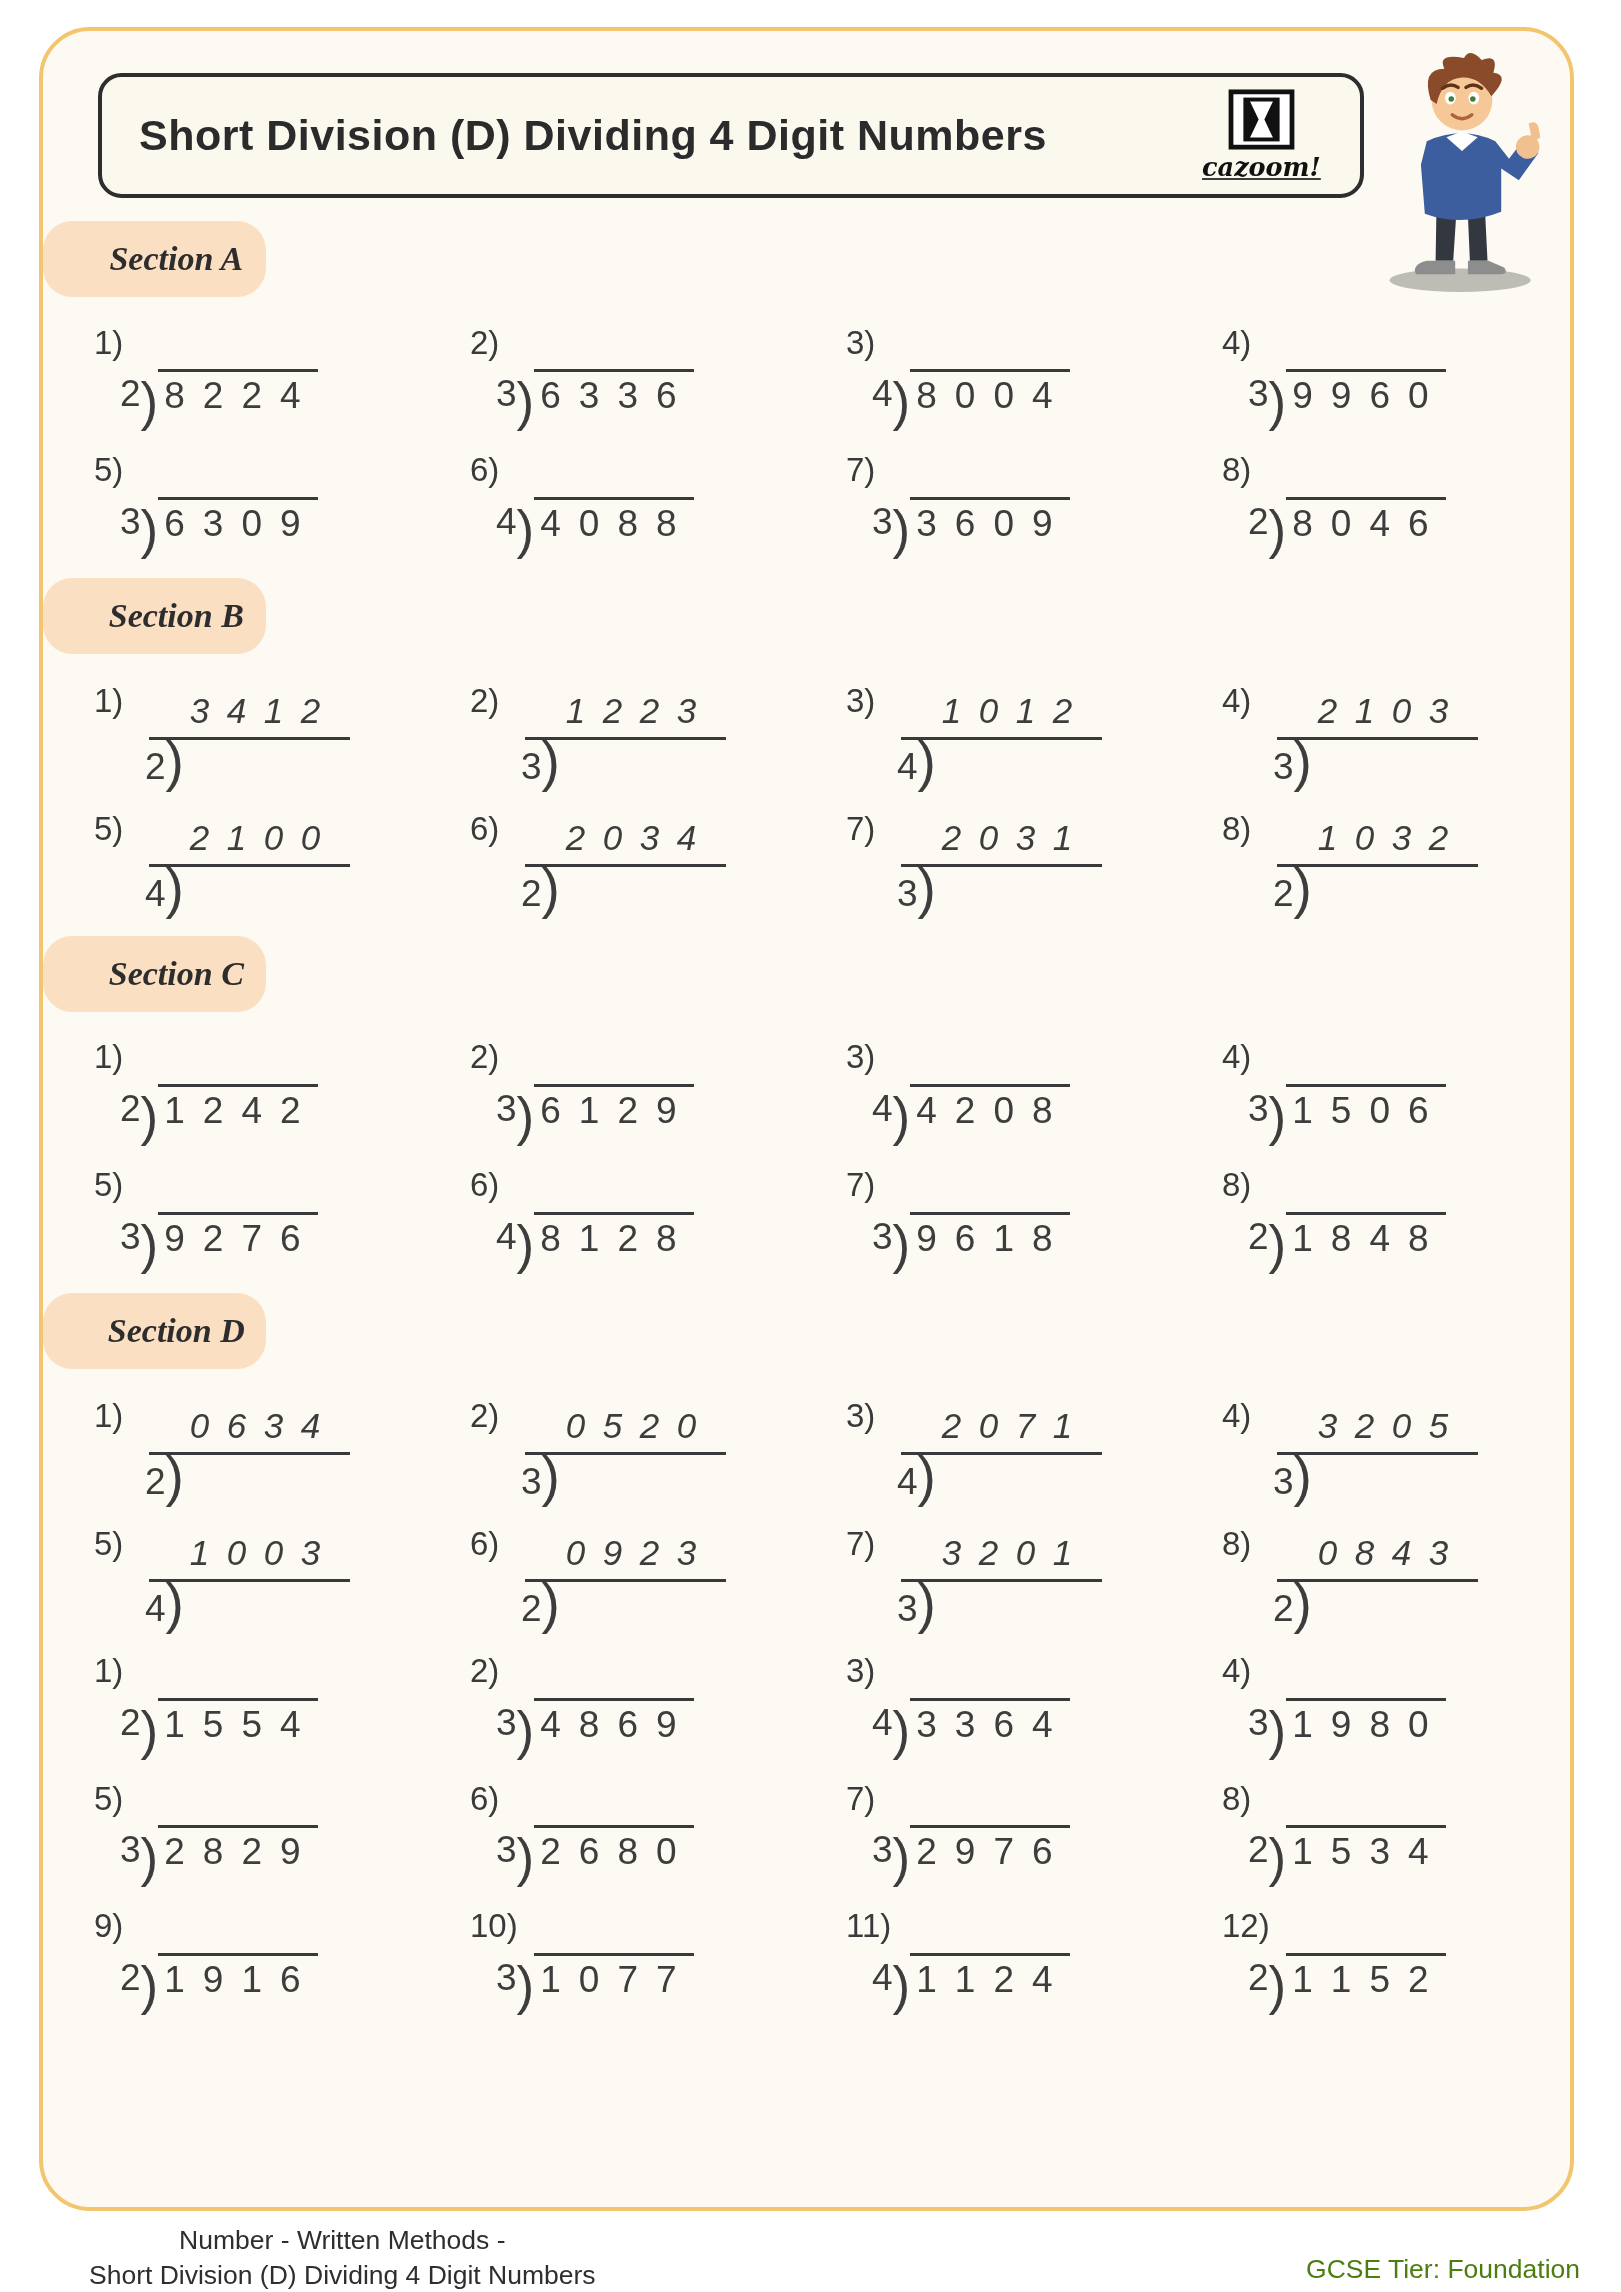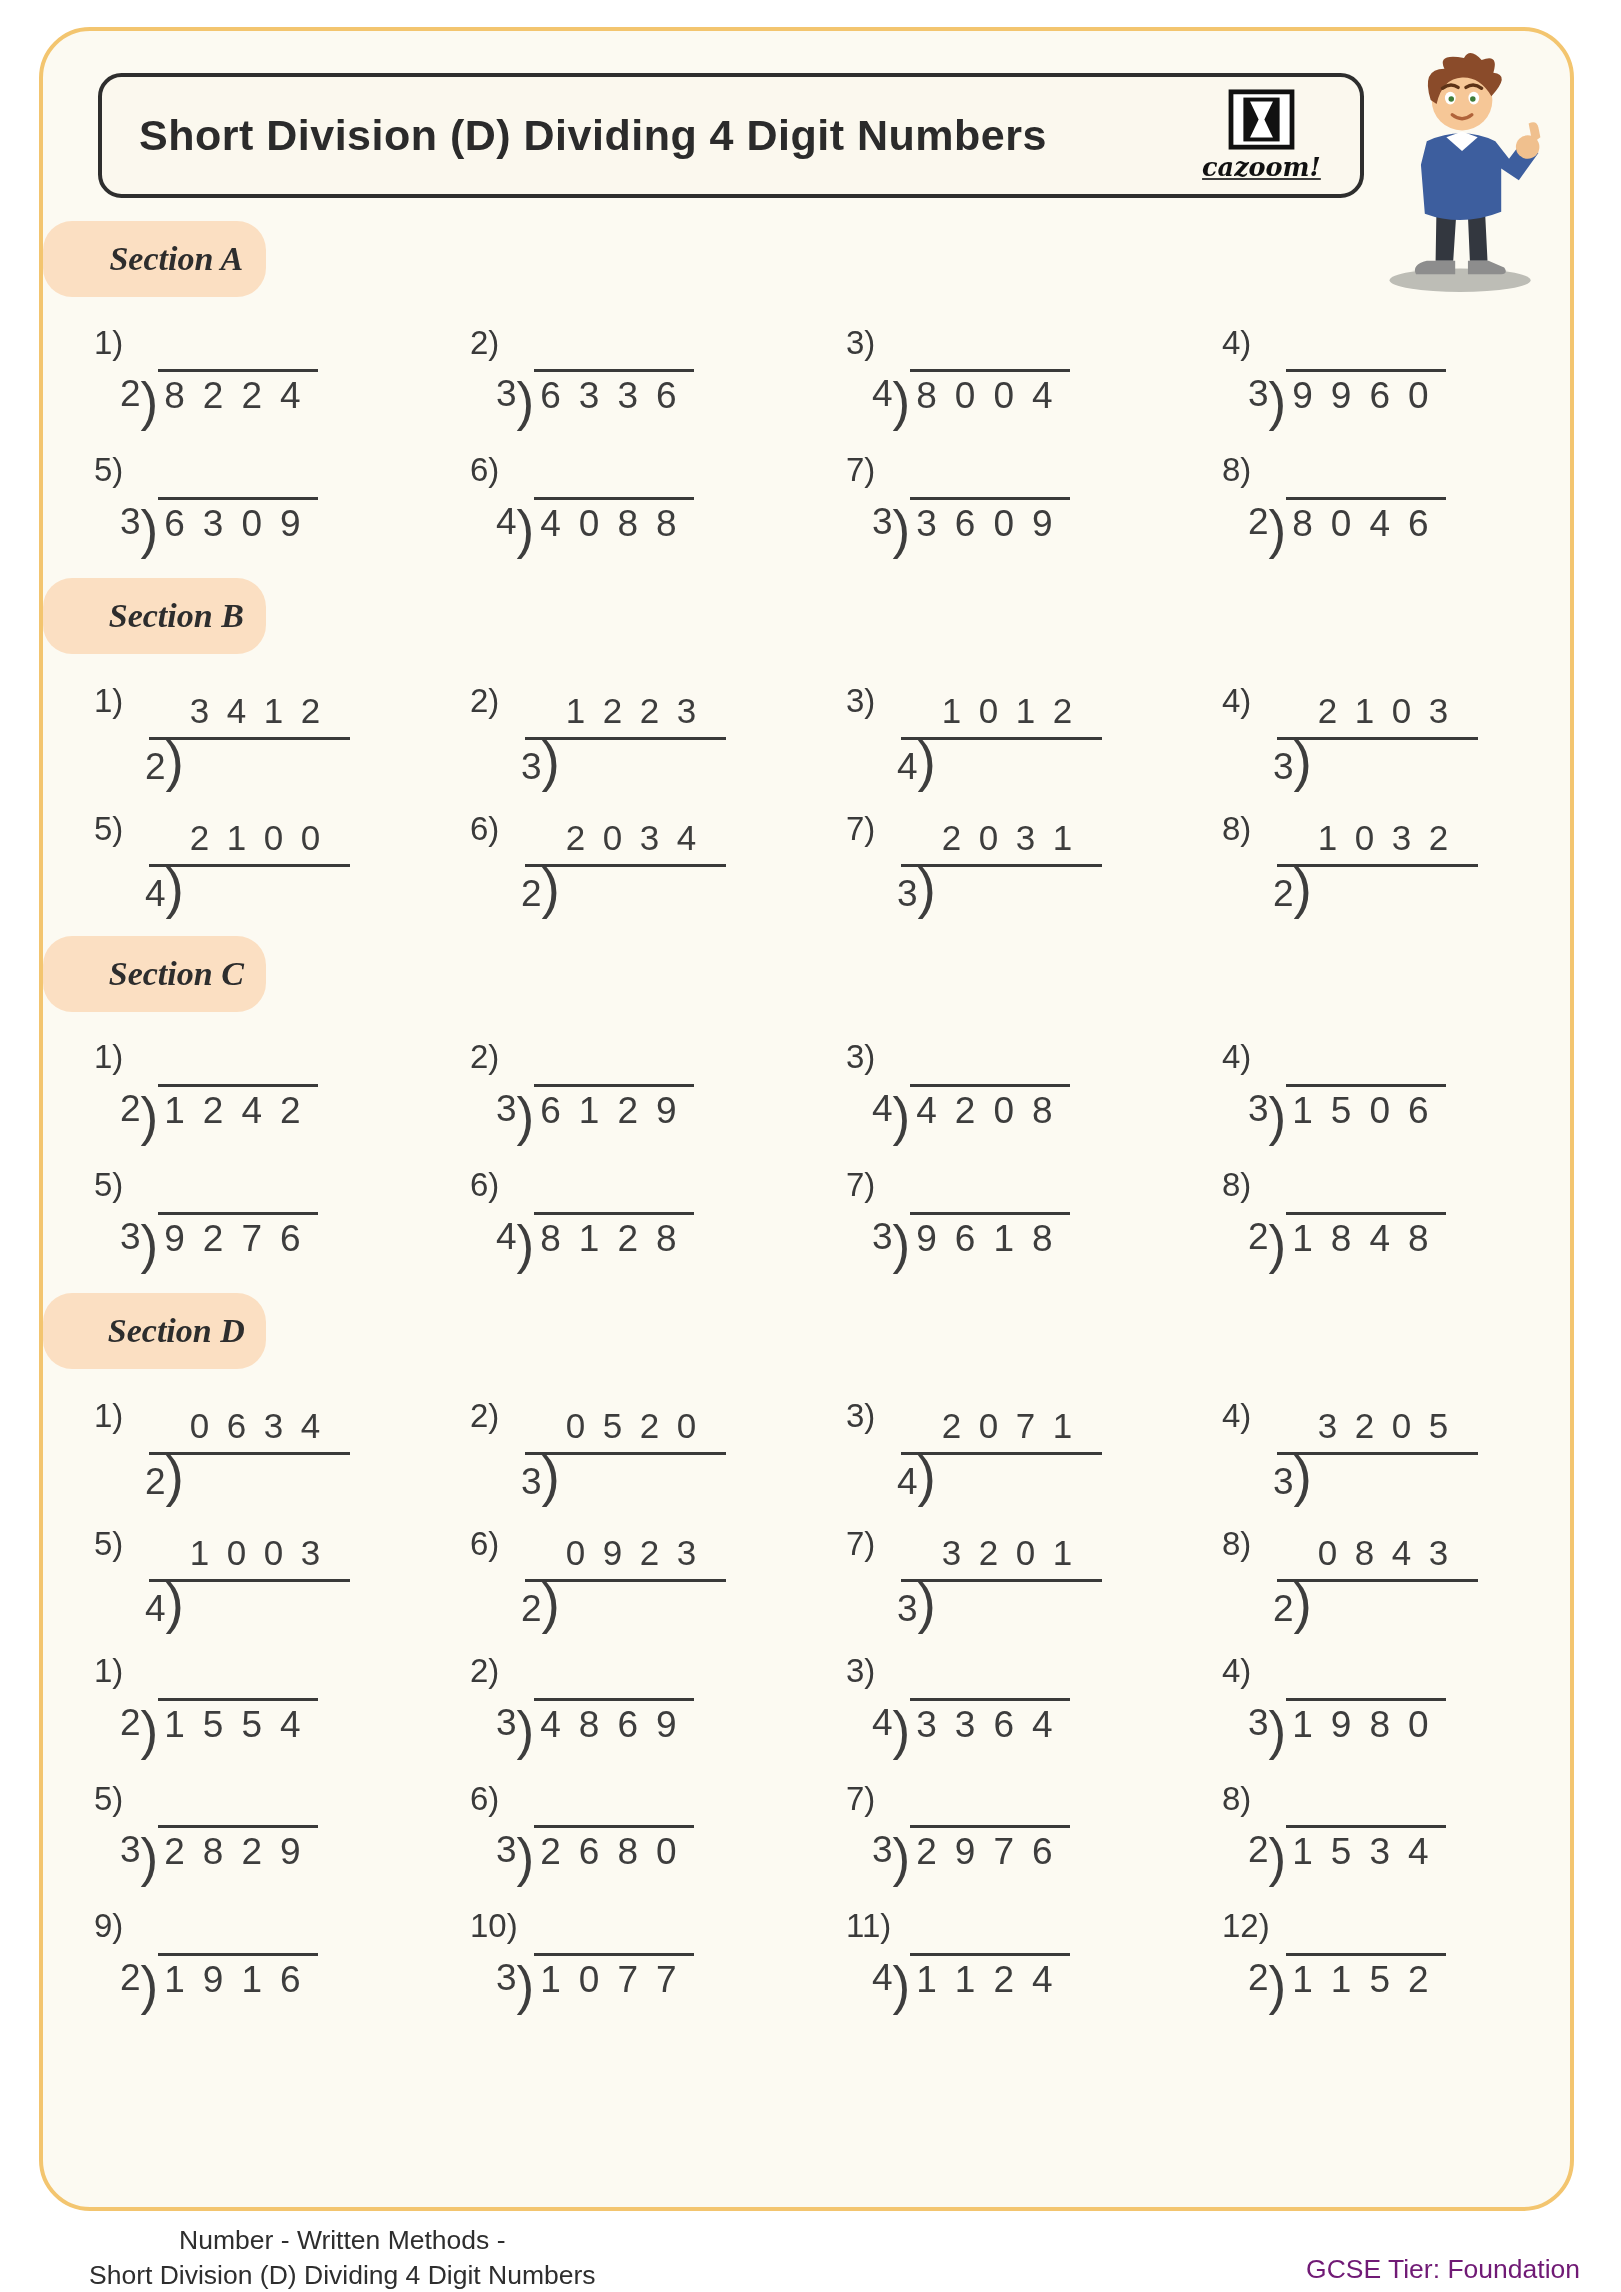--- a/index.html
+++ b/index.html
@@ -39,30 +39,30 @@
   .prob-a .p-work{display:flex;align-items:flex-end;font-size:37px;margin-left:63px;}
   .p-div{line-height:43px;}
   .prob-a .p-div{padding-bottom:2px;}
   .p-paren{font-size:53px;line-height:39px;display:inline-block;transform:translateY(3.9px);}
   .p-dividend{border-top:3.9px solid #3a3a3a;padding:2.9px 13.7px 0 5.9px;white-space:nowrap;letter-spacing:3.9px;}
   
   .prob-b{display:flex;align-items:flex-start;}
   .prob-b .p-num{margin:2px 0 0 37px;}
   .p-work-b{display:inline-block;margin-left:25.5px;margin-top:11.8px;}
   .q-row{font-size:35px;letter-spacing:3.9px;white-space:nowrap;text-align:center;
-         padding:0 25.5px 5.9px 41px;border-bottom:3.9px solid #3a3a3a;}
+         padding:0 25.5px 5.9px 41px;border-bottom:3.9px solid #3a3a3a;font-style:italic;}
   .d-row{display:flex;align-items:flex-start;height:49px;margin-left:-3.9px;}
   .d-row .p-div{font-size:37px;padding-top:4.9px;}
   .p-paren-b{font-size:55px;line-height:47px;display:inline-block;transform:translateY(-2px);}
   
   .footer{position:absolute;left:41px;top:2223px;width:1539px;display:flex;justify-content:space-between;align-items:flex-start;z-index:2;}
   .footer-left{display:flex;flex-direction:column;font-size:26.5px;color:#1d1d1d;}
   .footer-link{color:#1558c9;text-decoration:underline;margin-top:3.9px;}
   .footer-center{text-align:center;font-size:26.5px;color:#2e2e2e;line-height:35px;margin-left:48px;}
-  .footer-right{font-size:26.5px;color:#701a75;margin-top:31px;}
+  .footer-right{font-size:26.5px;color:#4d7c0f;margin-top:31px;}
 </style>
 </head>
 <body>
 
 <div class="page-frame"></div>
 
 <div class="title-box">
   <span class="page-title">Short Division (D) Dividing 4 Digit Numbers</span>
   <span class="logo">
     <span>

